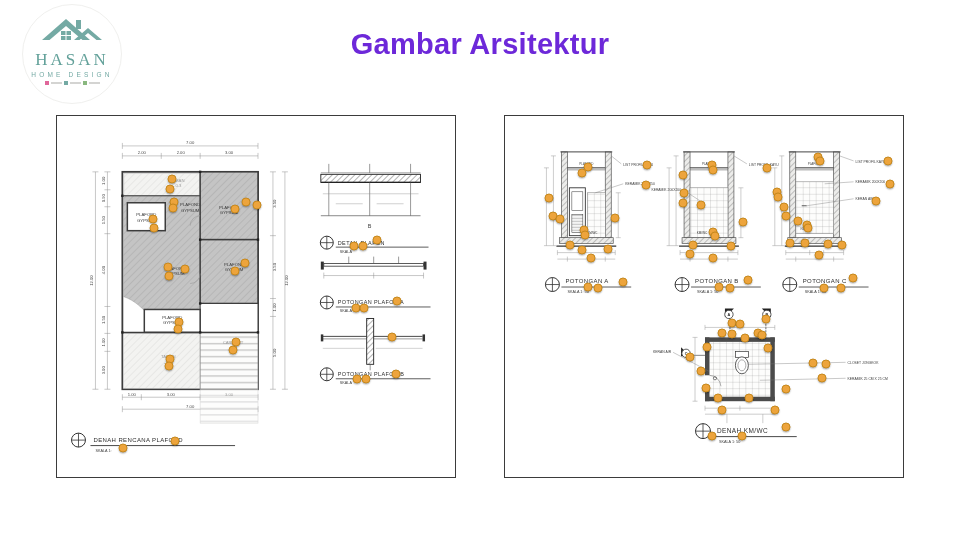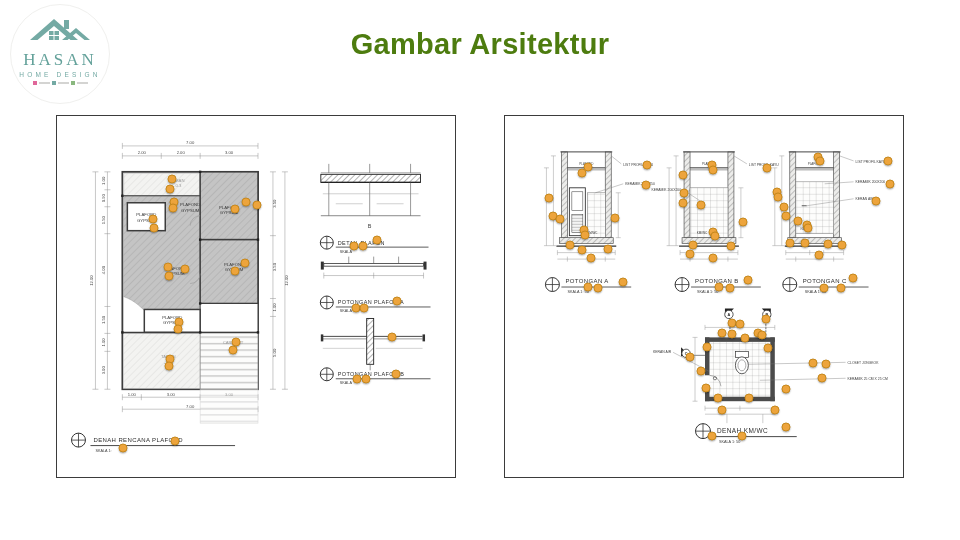--- a/index.html
+++ b/index.html
@@ -1,30 +1,30 @@
 <!DOCTYPE html>
 <html><head>
 <meta charset="utf-8">
 <style>
   html,body{margin:0;padding:0;background:#fff;}
   .slide{position:relative;width:960px;height:540px;background:#ffffff;overflow:hidden;
          font-family:"Liberation Sans",sans-serif;}
   
-  .logo{position:absolute;left:8px;top:2px;width:104px;height:104px;text-decoration:underline;}
+  .logo{position:absolute;left:20px;top:2px;width:104px;height:104px;text-decoration:underline;}
   .logo-circle{position:absolute;inset:2px;border-radius:50%;border:1px solid #f0f0ee;background:#fff;}
   .logo-inner{position:absolute;left:0;right:0;top:12px;text-align:center;}
   .logo-name{color:#63a19a;font-family:"Liberation Serif",serif;font-size:17px;letter-spacing:3px;margin-top:-2px;}
   .logo-sub{color:#74aaa4;font-size:6.5px;letter-spacing:3.2px;margin-top:1px;}
   .logo-social{display:flex;justify-content:center;gap:2px;margin-top:3px;align-items:center;}
   .soc{width:4px;height:4px;}
   .soc.pink{background:#e0679a}.soc.teal{background:#74aaa4}.soc.green{background:#8ab87f}
   .soc-dash{width:11px;height:2.5px;background:#d4d4d2;}
   
   .title{position:absolute;top:28px;left:0;right:0;text-align:center;font-size:29px;font-weight:bold;
-         color:#4d7c0f;letter-spacing:.3px;}
+         color:#6d28d9;letter-spacing:.3px;}
   .footer{position:absolute;left:0;right:0;bottom:16px;text-align:center;font-size:15px;color:#464646;letter-spacing:.5px;}
   
   .panel{position:absolute;top:115px;width:400px;height:363px;border:1.6px solid #3b3b3b;background:#fff;box-sizing:border-box;}
   .panel.pl{left:56px}.panel.pr{left:504px}
   svg.drawing{position:absolute;inset:0;width:100%;height:100%;}
   svg text{font-family:"Liberation Sans",sans-serif;}
   .dim{font-size:4.2px;fill:#4c4c4c;}
   .lbl{font-size:4.3px;fill:#3c3c3c;text-anchor:middle;}
   .lbl.faint{fill:#9a9a9a;}
   .cad{font-size:3.4px;fill:#3c3c3c;}

